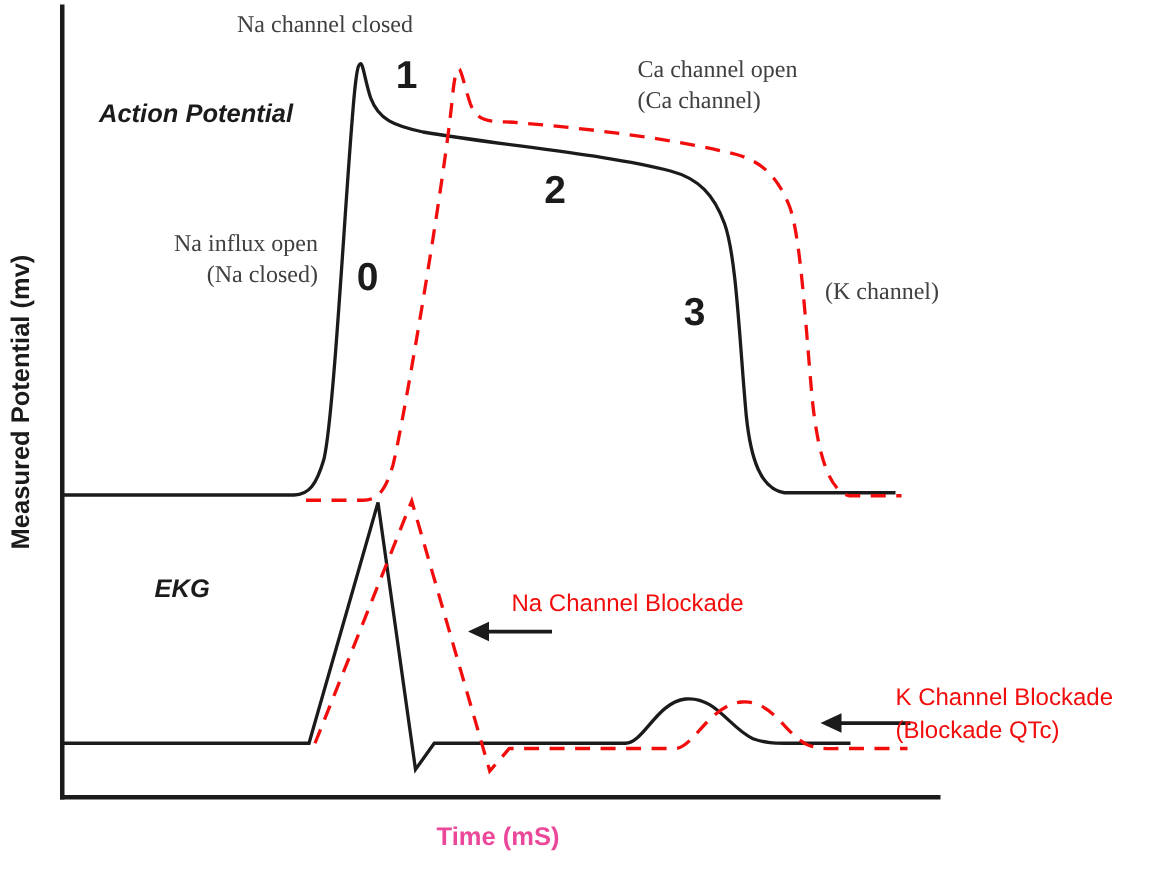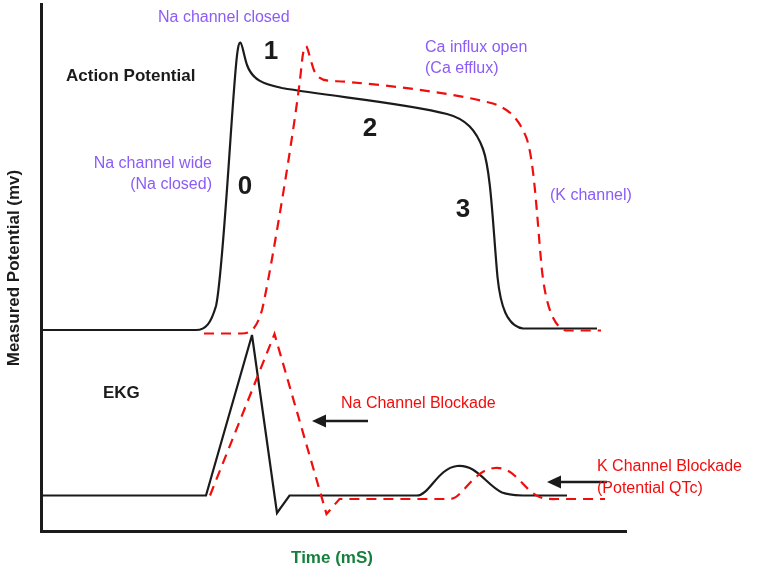--- a/index.html
+++ b/index.html
@@ -2,29 +2,29 @@
 <html><head>
 <meta charset="utf-8">
 <style>
   html,body{margin:0;padding:0;background:#fff;}
   #stage{
     position:relative;width:768px;height:585px;background:#ffffff;
     font-family:"Liberation Sans",sans-serif;overflow:hidden;
   }
   #plot-svg{position:absolute;left:0;top:0;}
   .txt{position:absolute;white-space:nowrap;}
-  .blue{color:#8b5cf6;font-size:16px;line-height:21px;}
+  .blue{color:#404040;font-size:16px;line-height:21px;font-family:Liberation Serif, serif;}
   .redtxt{color:#f20d0d;font-size:16px;line-height:22px;}
-  .boldlbl{color:#1b1b1b;font-size:17px;font-weight:bold;}
+  .boldlbl{color:#1b1b1b;font-size:17px;font-weight:bold;font-style:italic;}
   .phase{color:#1b1b1b;font-size:26px;font-weight:600;transform:translate(-50%,-50%);}
   .y-label{
     left:14px;top:268px;transform:translate(-50%,-50%) rotate(-90deg);
     color:#1b1b1b;font-size:17px;font-weight:bold;
   }
-  .x-label{left:332px;top:548px;transform:translate(-50%,0);color:#15803d;font-size:17px;font-weight:bold;}
+  .x-label{left:332px;top:548px;transform:translate(-50%,0);color:#ec4899;font-size:17px;font-weight:bold;}
   .ta-right{text-align:right;}
   .ta-center{text-align:left;}
 </style>
 </head>
 <body>
 
 <div id="stage">
 
   <svg id="plot-svg" width="768" height="585" viewBox="0 0 768 585">
 
@@ -89,35 +89,35 @@
   <div class="txt boldlbl" style="left:66px;top:383px;margin-left:37px;">EKG</div>
 
   <div class="txt phase" style="left:245px;top:185px;">0</div>
   <div class="txt phase" style="left:271px;top:50px;">1</div>
   <div class="txt phase" style="left:370px;top:127px;">2</div>
   <div class="txt phase" style="left:463px;top:208px;">3</div>
 
   <div class="txt blue" style="left:158px;top:6px;">Na channel closed</div>
 
   <div class="txt blue" style="left:425px;top:36px;">
-    <div>Ca influx open</div>
-    <div>(Ca efflux)</div>
+    <div>Ca channel open</div>
+    <div>(Ca channel)</div>
   </div>
 
   <div class="txt blue ta-right" style="left:52px;top:152px;width:160px;">
-    <div>Na channel wide</div>
+    <div>Na influx open</div>
     <div>(Na closed)</div>
   </div>
 
   <div class="txt blue" style="left:550px;top:184px;">
     <div>(K channel)</div>
   </div>
 
   <div class="txt redtxt ta-center" style="left:341px;top:392px;width:164px;">
     <div>Na Channel Blockade</div>
   </div>
 
   <div class="txt redtxt ta-center" style="left:597px;top:455px;width:164px;">
     <div>K Channel Blockade</div>
-    <div>(Potential QTc)</div>
+    <div>(Blockade QTc)</div>
   </div>
 
 </div>
 
 </body></html>

